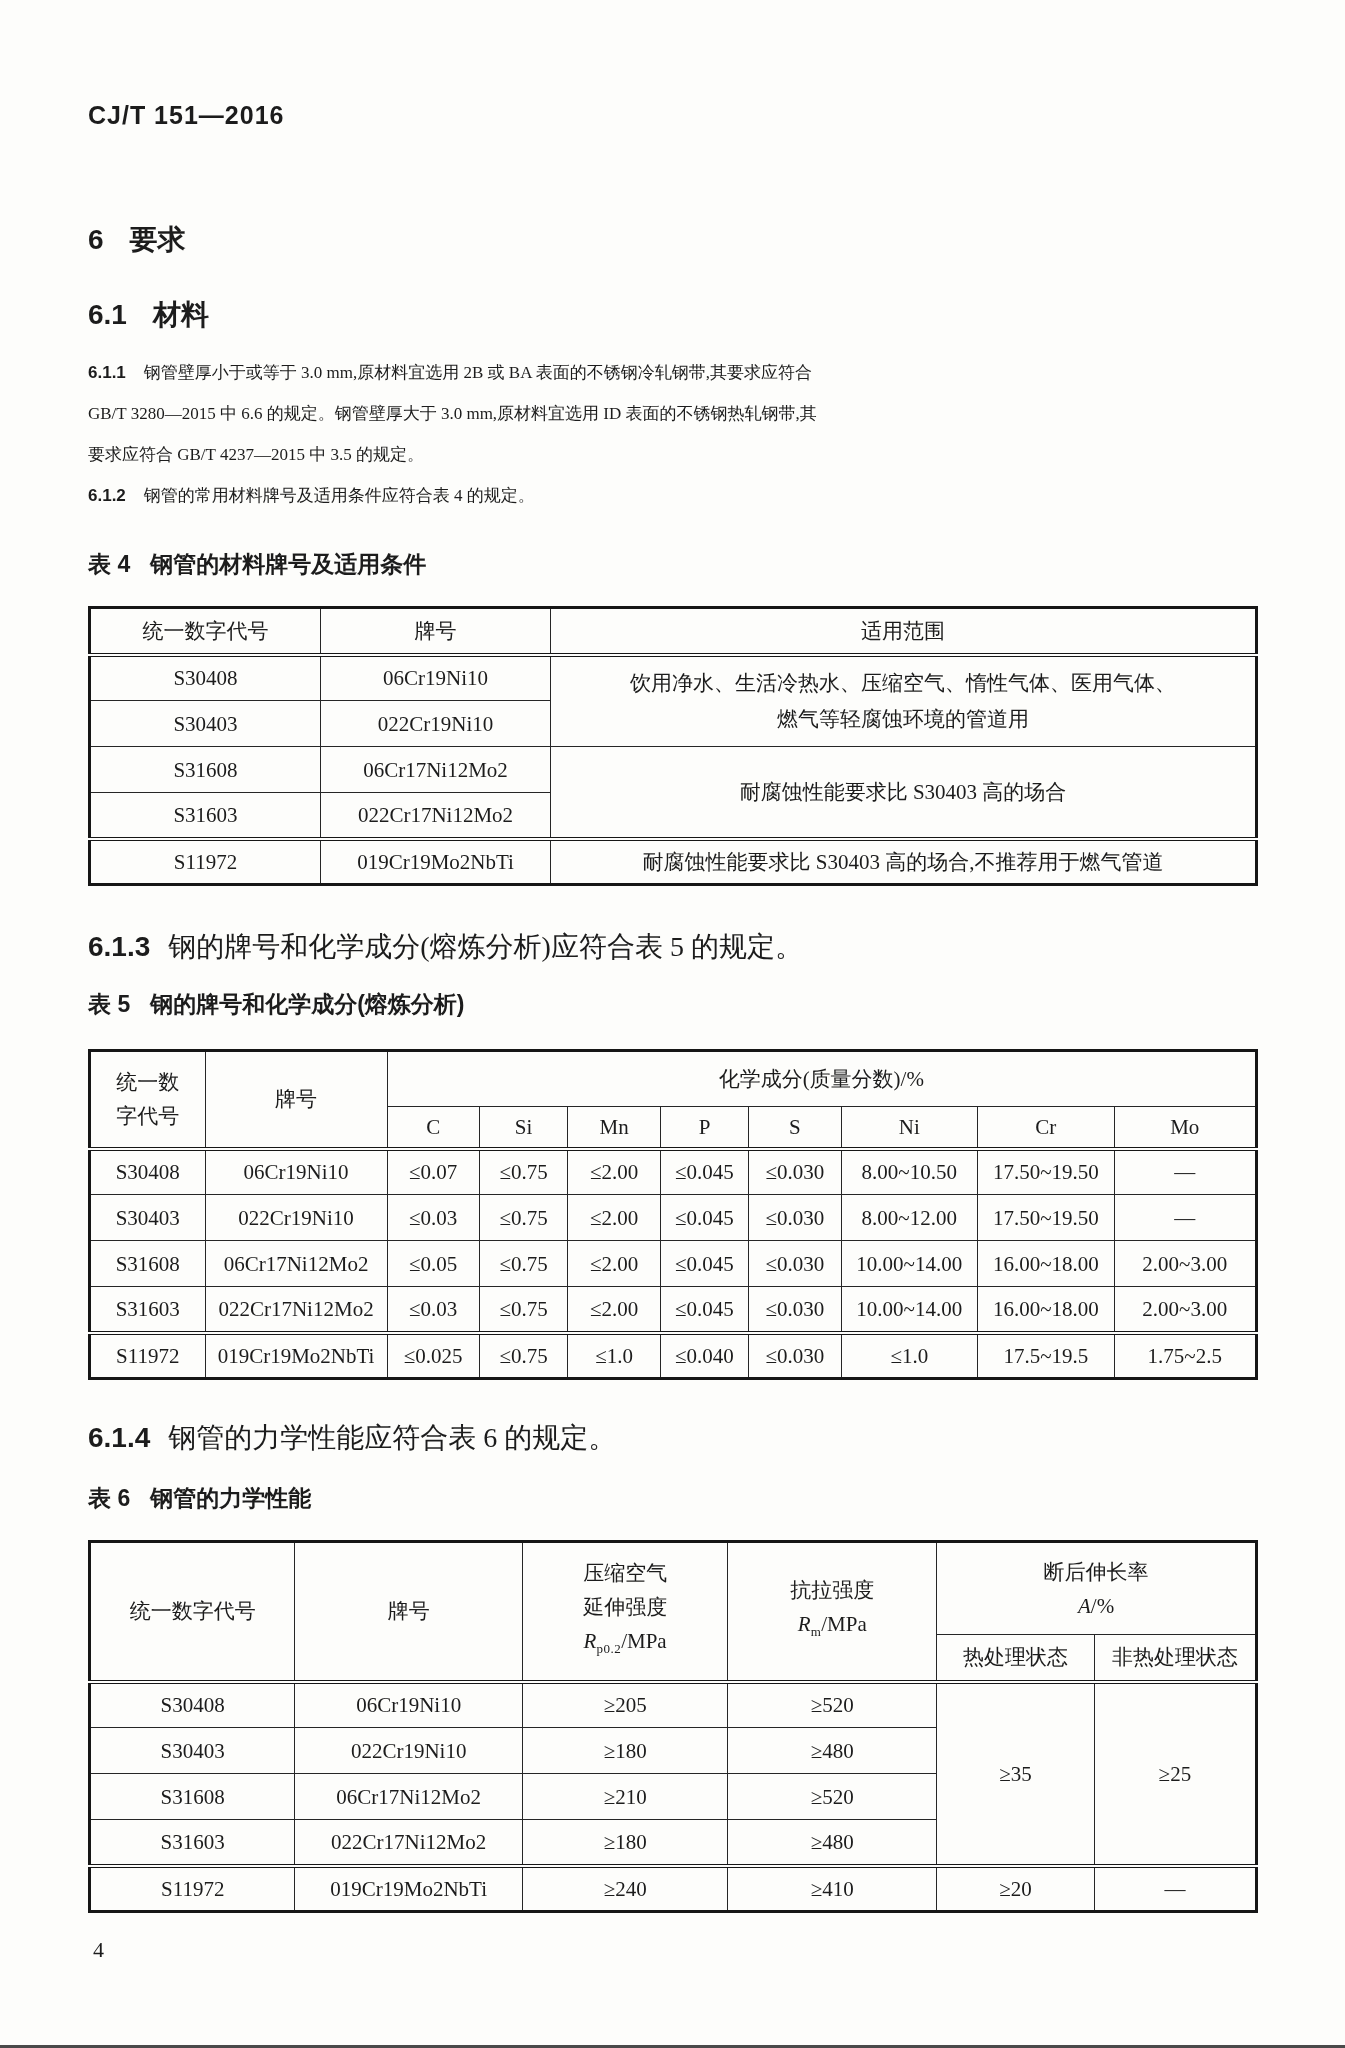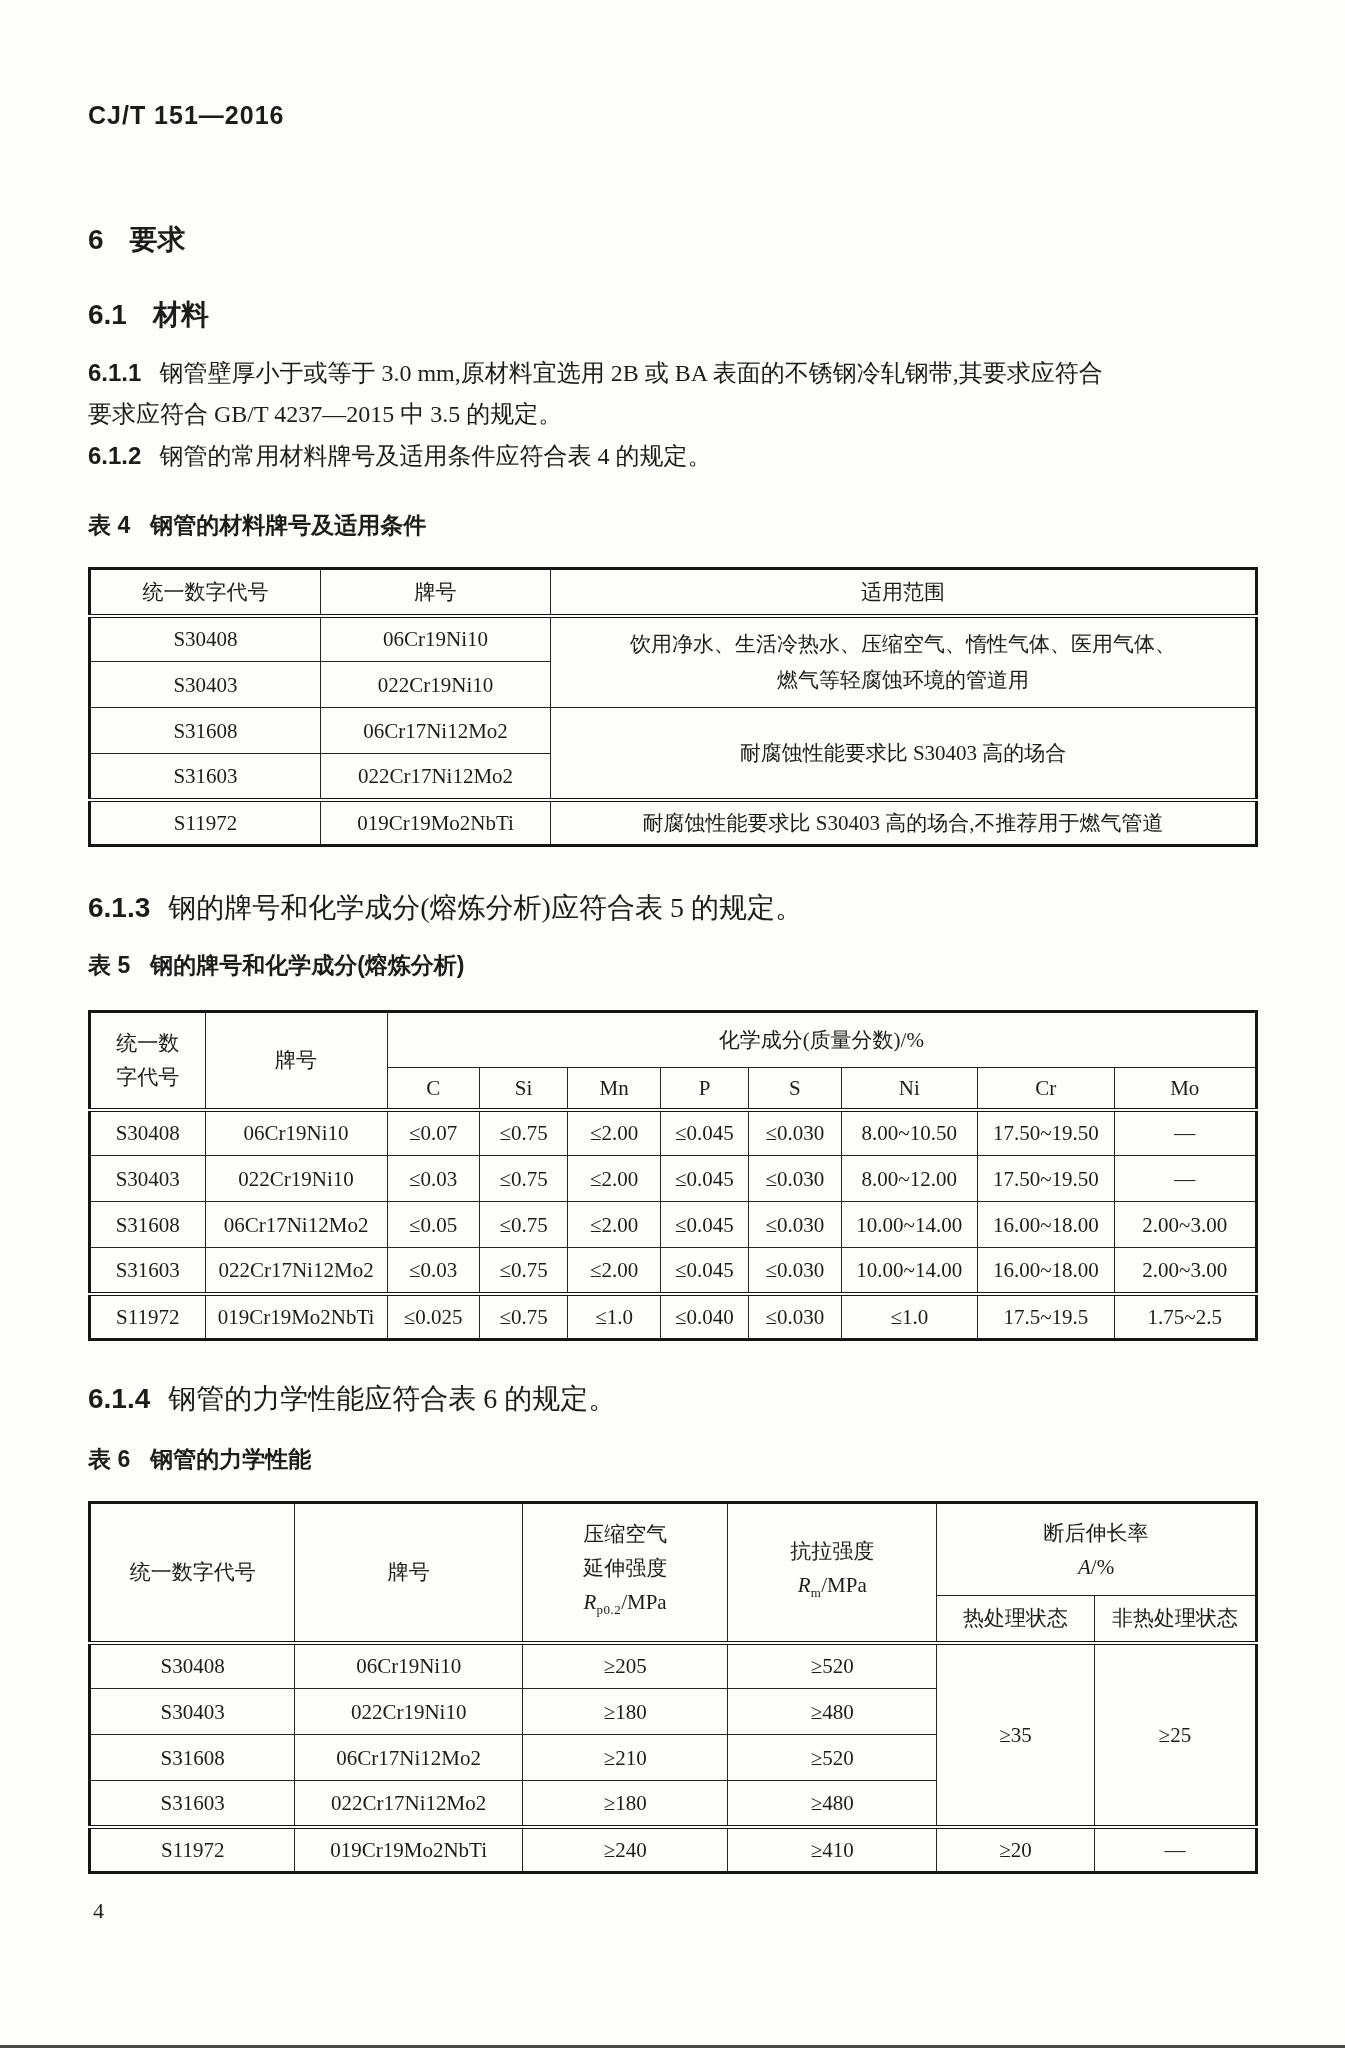--- a/index.html
+++ b/index.html
@@ -12,21 +12,21 @@
     padding-top:100px;font-family:"Liberation Sans","DejaVu Sans",sans-serif;
     font-weight:bold;font-size:25px;line-height:30px;letter-spacing:1px;
   }
   .sec-heading{
     font-family:"Liberation Sans","DejaVu Sans",sans-serif;font-weight:bold;
     font-size:28px;line-height:30px;
   }
   .sec-heading .num{margin-right:26px;}
   .h-l1{margin-top:95px;}
   .h-l2{margin-top:45px;}
-  .para{margin-top:22px;font-size:24px;line-height:41px;}
+  .para{margin-top:22px;font-size:17px;line-height:41px;}
   .pline{display:block;}
   .cnum{
     font-family:"Liberation Sans","DejaVu Sans",sans-serif;font-weight:bold;
     margin-right:18px;
   }
   .clause{font-size:28px;line-height:41px;}
   .c613{margin-top:40px;}
   .c614{margin-top:37px;}
   .caption{
     text-align:left;font-family:"Liberation Sans","DejaVu Sans",sans-serif;
@@ -80,20 +80,21 @@
     </div>
 
     <div class="sec-heading h-l2">
       <span class="num">6.1</span><span>材料</span>
     </div>
 
     <div class="para">
       <div class="pline">
         <span class="cnum">6.1.1</span><span>钢管壁厚小于或等于 3.0 mm,原材料宜选用 2B 或 BA 表面的不锈钢冷轧钢带,其要求应符合</span>
       </div>
+      <div class="pline">GB/T 3280—2015 中 6.6 的规定。钢管壁厚大于 3.0 mm,原材料宜选用 ID 表面的不锈钢热轧钢带,其</div>
       <div class="pline">要求应符合 GB/T 4237—2015 中 3.5 的规定。</div>
       <div class="pline">
         <span class="cnum">6.1.2</span><span>钢管的常用材料牌号及适用条件应符合表 4 的规定。</span>
       </div>
     </div>
 
     <div class="caption cap4">
       <span class="cap-label">表 4</span><span>钢管的材料牌号及适用条件</span>
     </div>
 

